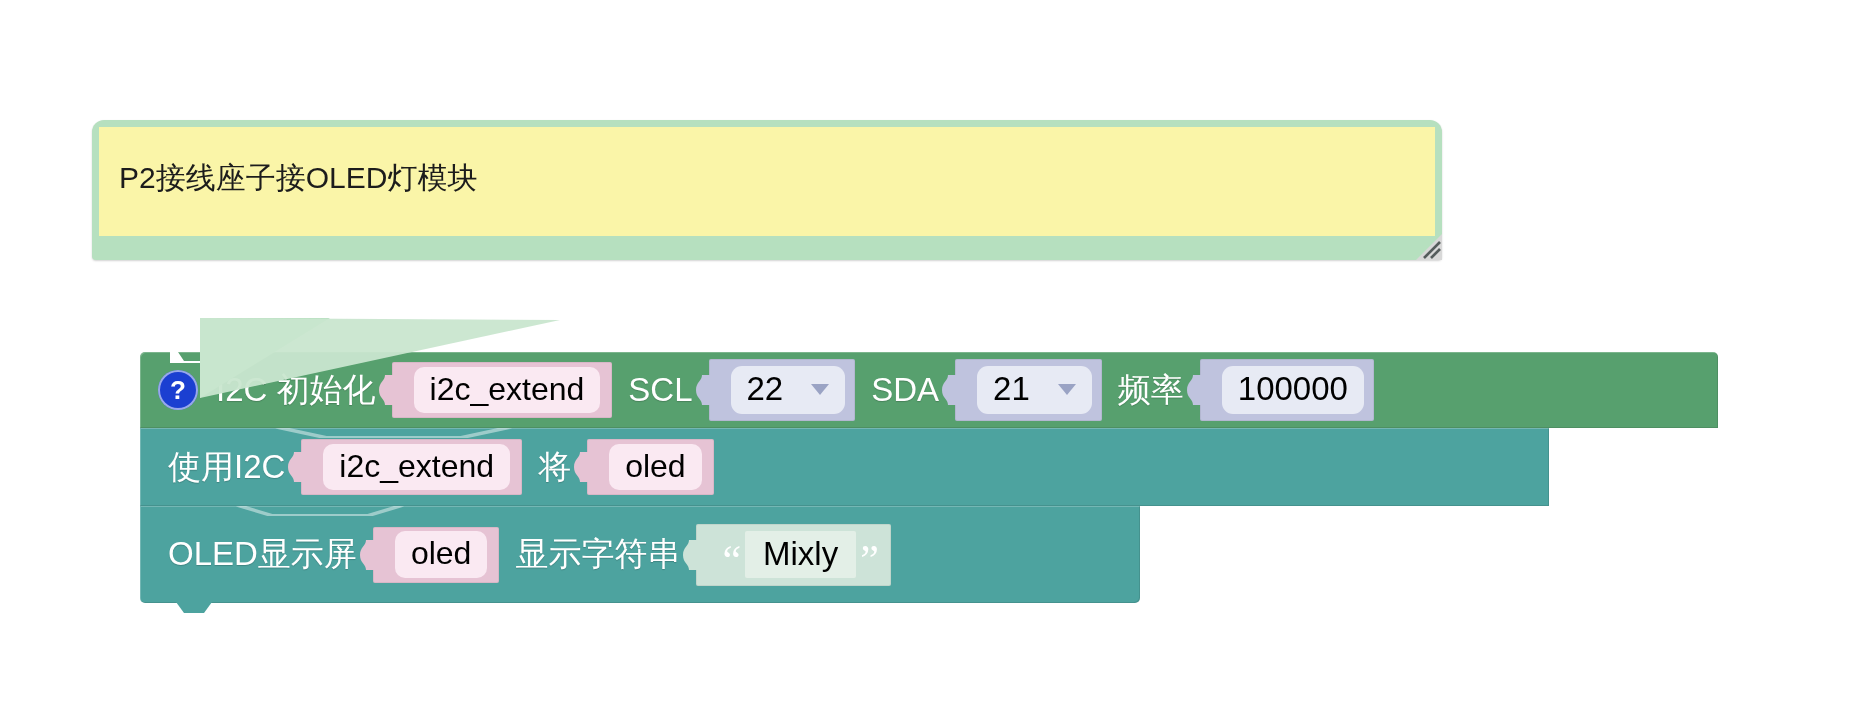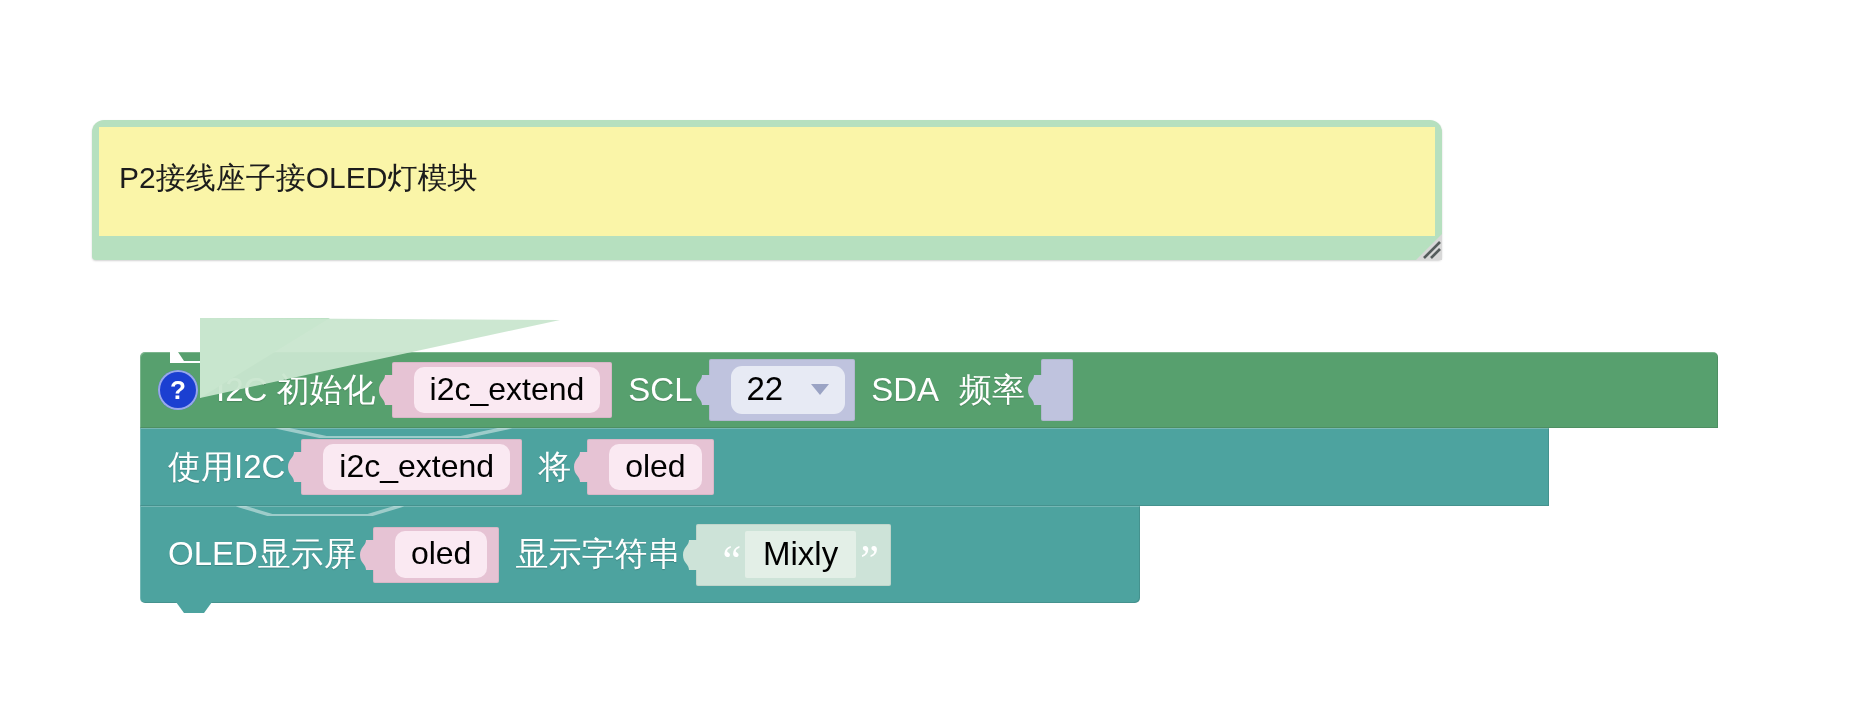--- a/index.html
+++ b/index.html
@@ -284,27 +284,39 @@
           <path d="M14,0 L6,0 C6,6 0,7 0,15 C0,23 6,24 6,30 L14,30 Z" fill="#bfc3de"></path>
         </svg>
       <span class="field">
         <span>22</span>
         <i class="dropdown-arrow"></i>
       </span>
     </span>
 
     <span class="label">SDA</span>
 
+    <span class="socket socket-num">
+      <svg class="puzzle-notch" viewBox="0 0 14 30">
+          <path d="M14,0 L6,0 C6,6 0,7 0,15 C0,23 6,24 6,30 L14,30 Z" fill="#bfc3de"></path>
+        </svg>
+      <span class="field">
+        <span>21</span>
+        <i class="dropdown-arrow"></i>
+      </span>
+    </span>
 
     <span class="label">频率</span>
 
     <span class="socket socket-num">
       <svg class="puzzle-notch" viewBox="0 0 14 30">
           <path d="M14,0 L6,0 C6,6 0,7 0,15 C0,23 6,24 6,30 L14,30 Z" fill="#bfc3de"></path>
         </svg>
+      <span class="field">
+        <span>100000</span>
+      </span>
     </span>
   </div>
 
   <div class="block-row" id="row-oled-init">
     <svg class="row-seam" viewBox="0 0 200 12" preserveAspectRatio="none">
       <path d="M20,0 L26,9 L46,9 L52,0" fill="none" stroke="rgba(255,255,255,0.45)" stroke-width="2"></path>
     </svg>
 
     <span class="label">使用I2C</span>
 

